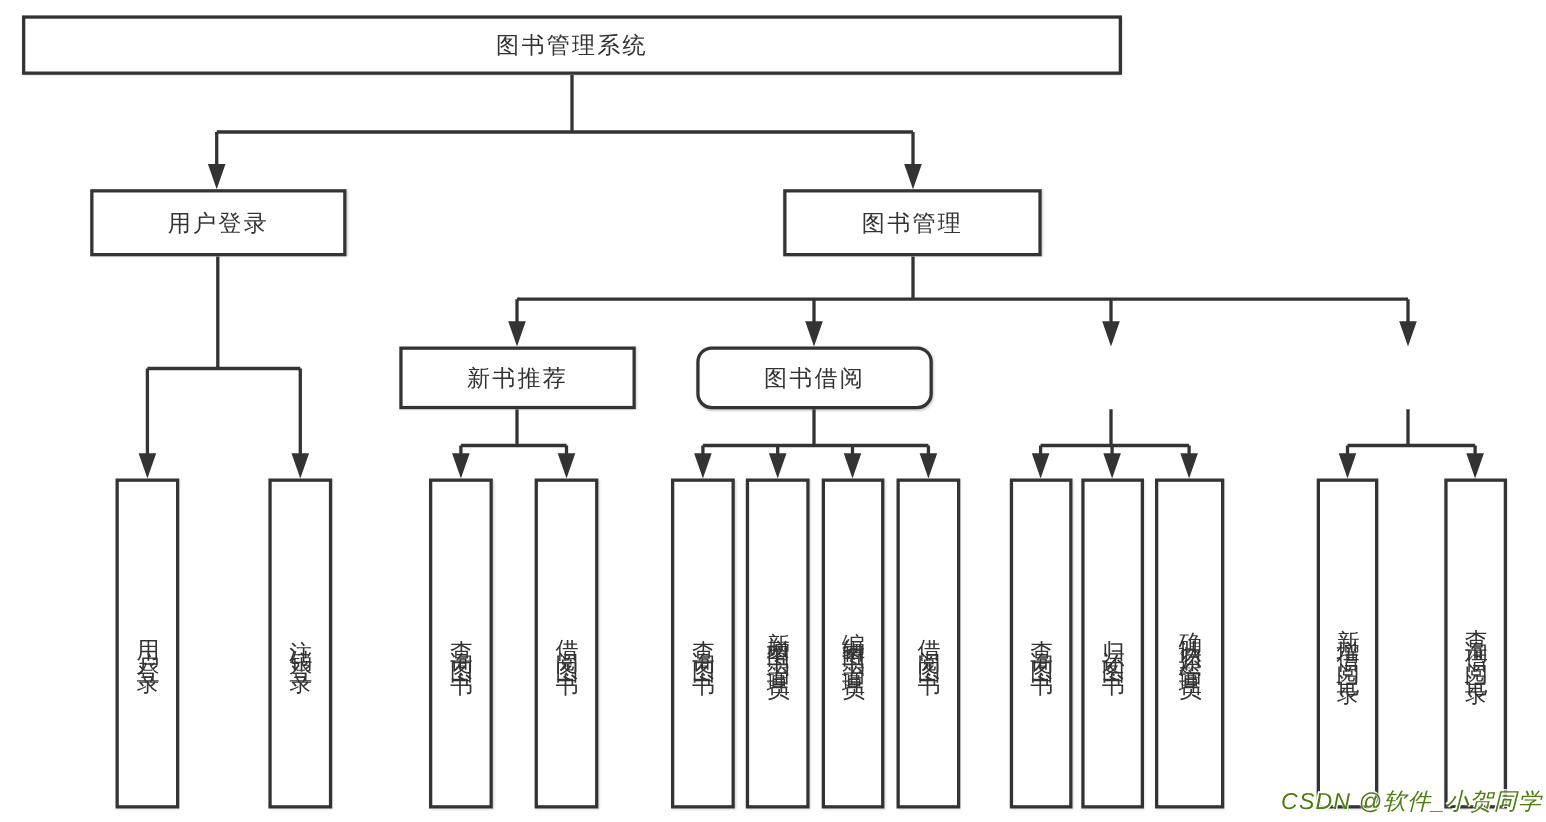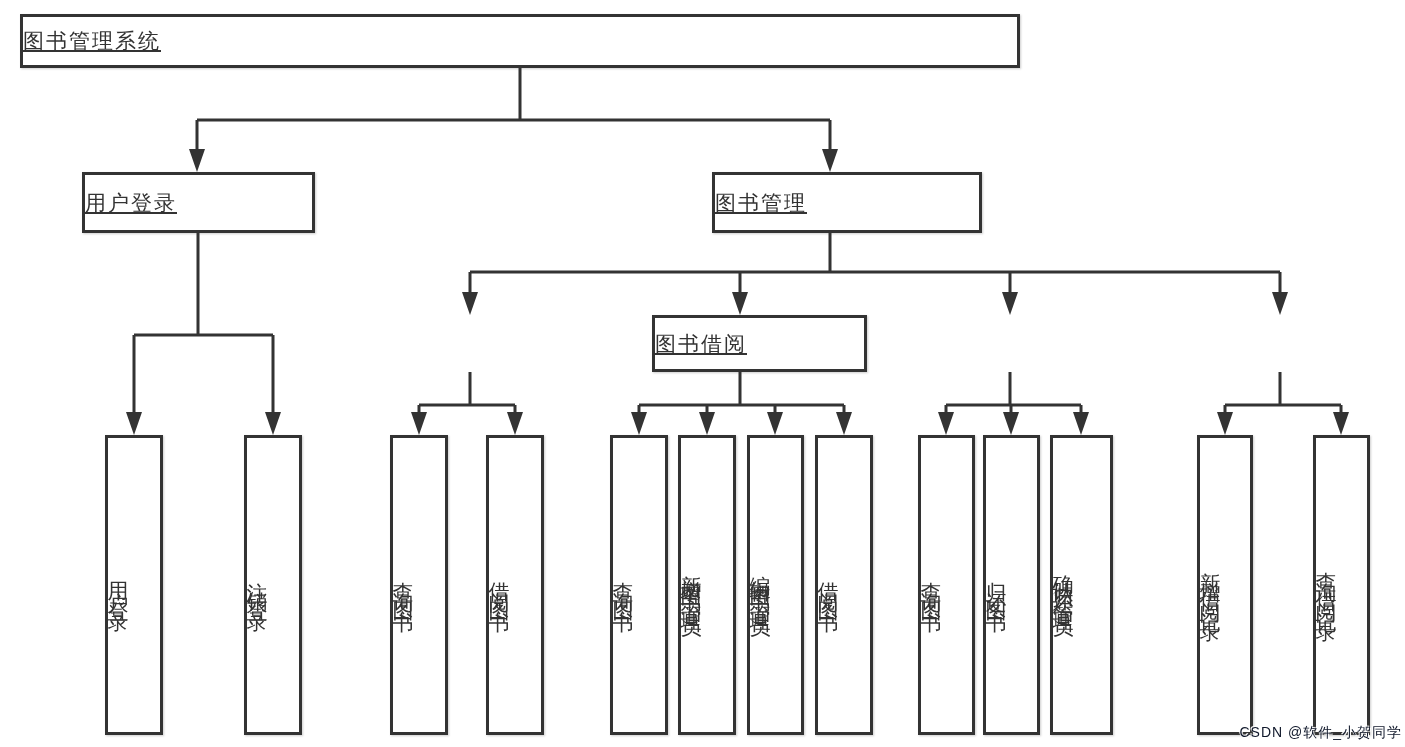--- a/index.html
+++ b/index.html
@@ -12,73 +12,73 @@
     overflow: hidden;
   }
   #edges { position: absolute; left: 0; top: 0; z-index: 1; }
   .box {
     position: absolute;
     background: #ffffff;
     border: 3px solid #333333;
     box-sizing: border-box;
     display: flex;
     align-items: center;
-    justify-content: flex-start;
+    justify-content: center;
     z-index: 2;
     box-shadow: 1px 1px 2px rgba(60,60,60,0.25);
-    text-decoration: underline;
   }
   .hlabel {
     font-size: 21px;
     letter-spacing: 2px;
     white-space: nowrap;
     color: #333333;
   }
   .vlabel {
     writing-mode: vertical-rl;
     text-orientation: mixed;
     font-size: 21px;
     letter-spacing: 10px;
     line-height: 1;
     color: #333333;
     white-space: nowrap;
   }
   .vlabel.long { letter-spacing: 6px; }
   
   .b-root  { left: 20px;   top: 14px;  width: 1000px; height: 54px; }
   .b-l2a   { left: 82px;   top: 172px; width: 233px;  height: 61px; }
-  .b-l2b   { left: 712px;  top: 172px; width: 270px;  height: 61px; }
+  .b-l2b   { left: 712px;  top: 172px; width: 235px;  height: 61px; }
   .b-l3    { top: 315px; height: 57px; width: 215px; }
   .b-l3a   { left: 363px; }
-  .b-l3b   { left: 652px; }
+  .b-l3b   { left: 633px; border-radius: 14px; }
   .b-l3c   { left: 903px; }
   .b-l3d   { left: 1173px; }
   .leaf    { top: 435px; height: 300px; }
   .lf-1a { left: 105px;  width: 58px; }
   .lf-1b { left: 244px;  width: 58px; }
   .lf-2a { left: 390px;  width: 58px; }
   .lf-2b { left: 486px;  width: 58px; }
   .lf-3a { left: 610px;  width: 58px; }
   .lf-3b { left: 678px;  width: 58px; }
   .lf-3c { left: 747px;  width: 57px; }
   .lf-3d { left: 815px;  width: 58px; }
   .lf-4a { left: 918px;  width: 57px; }
   .lf-4b { left: 983px;  width: 57px; }
   .lf-4c { left: 1050px; width: 63px; }
   .lf-5a { left: 1197px; width: 56px; }
   .lf-5b { left: 1313px; width: 57px; }
   #watermark {
     position: absolute;
     right: 3px; bottom: 5px;
     z-index: 3;
-    font-size: 14px;
+    font-size: 21px;
     letter-spacing: 1px;
-    color: #0f172a;
+    color: #4d7c0f;
     text-shadow: 0 0 2px #ffffff, 1px 1px 0 #ffffff, -1px -1px 0 #ffffff;
     white-space: nowrap;
+    font-style: italic;
   }
 </style>
 </head>
 <body>
 
 <div id="canvas">
 
   <svg id="edges" width="1405" height="747" viewBox="0 0 1405 747" aria-hidden="true">
     <g stroke="#333333" stroke-width="3" fill="none">
 
@@ -126,20 +126,23 @@
     <span class="hlabel">图书管理系统</span>
   </div>
 
   <div class="box b-l2a">
     <span class="hlabel">用户登录</span>
   </div>
   <div class="box b-l2b">
     <span class="hlabel">图书管理</span>
   </div>
 
+  <div class="box b-l3 b-l3a">
+    <span class="hlabel">新书推荐</span>
+  </div>
   <div class="box b-l3 b-l3b">
     <span class="hlabel">图书借阅</span>
   </div>
 
   <div class="box leaf lf-1a">
     <span class="vlabel">用户登录</span>
   </div>
   <div class="box leaf lf-1b">
     <span class="vlabel">注销登录</span>
   </div>

